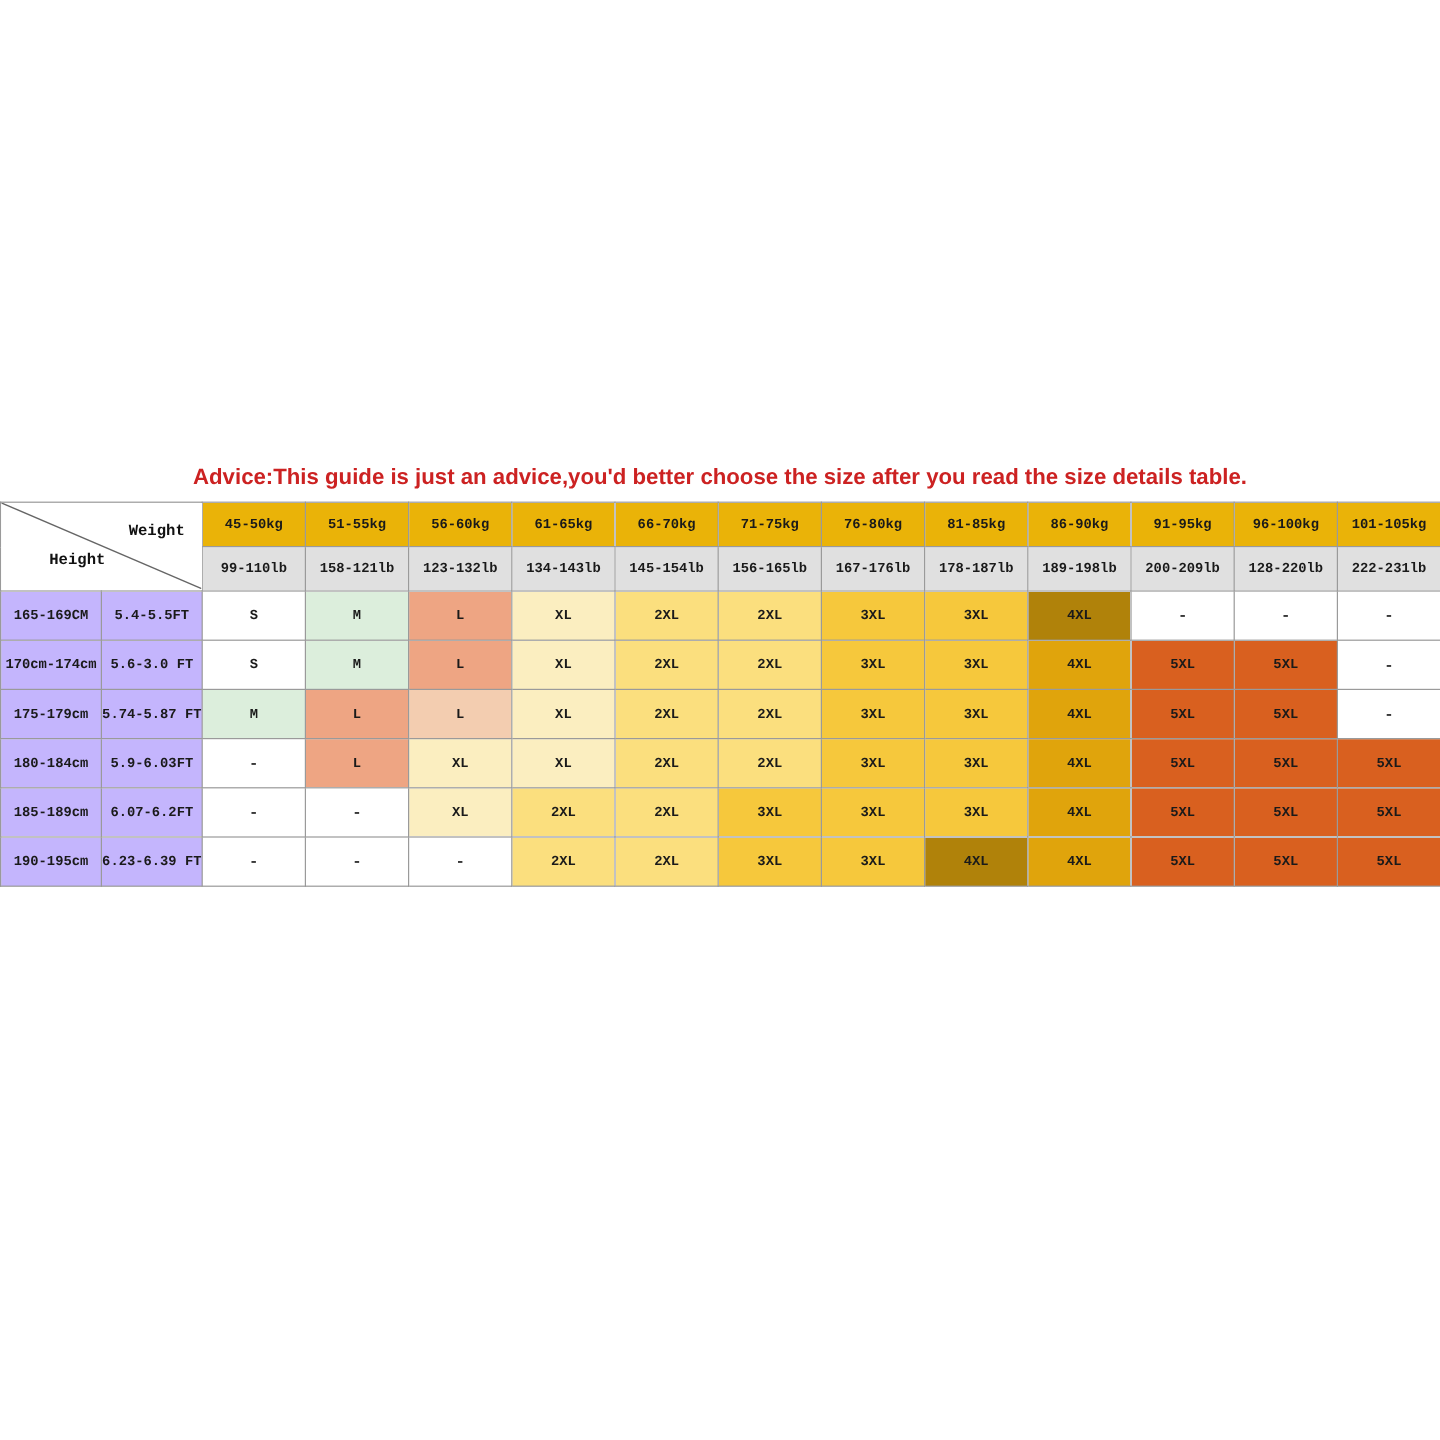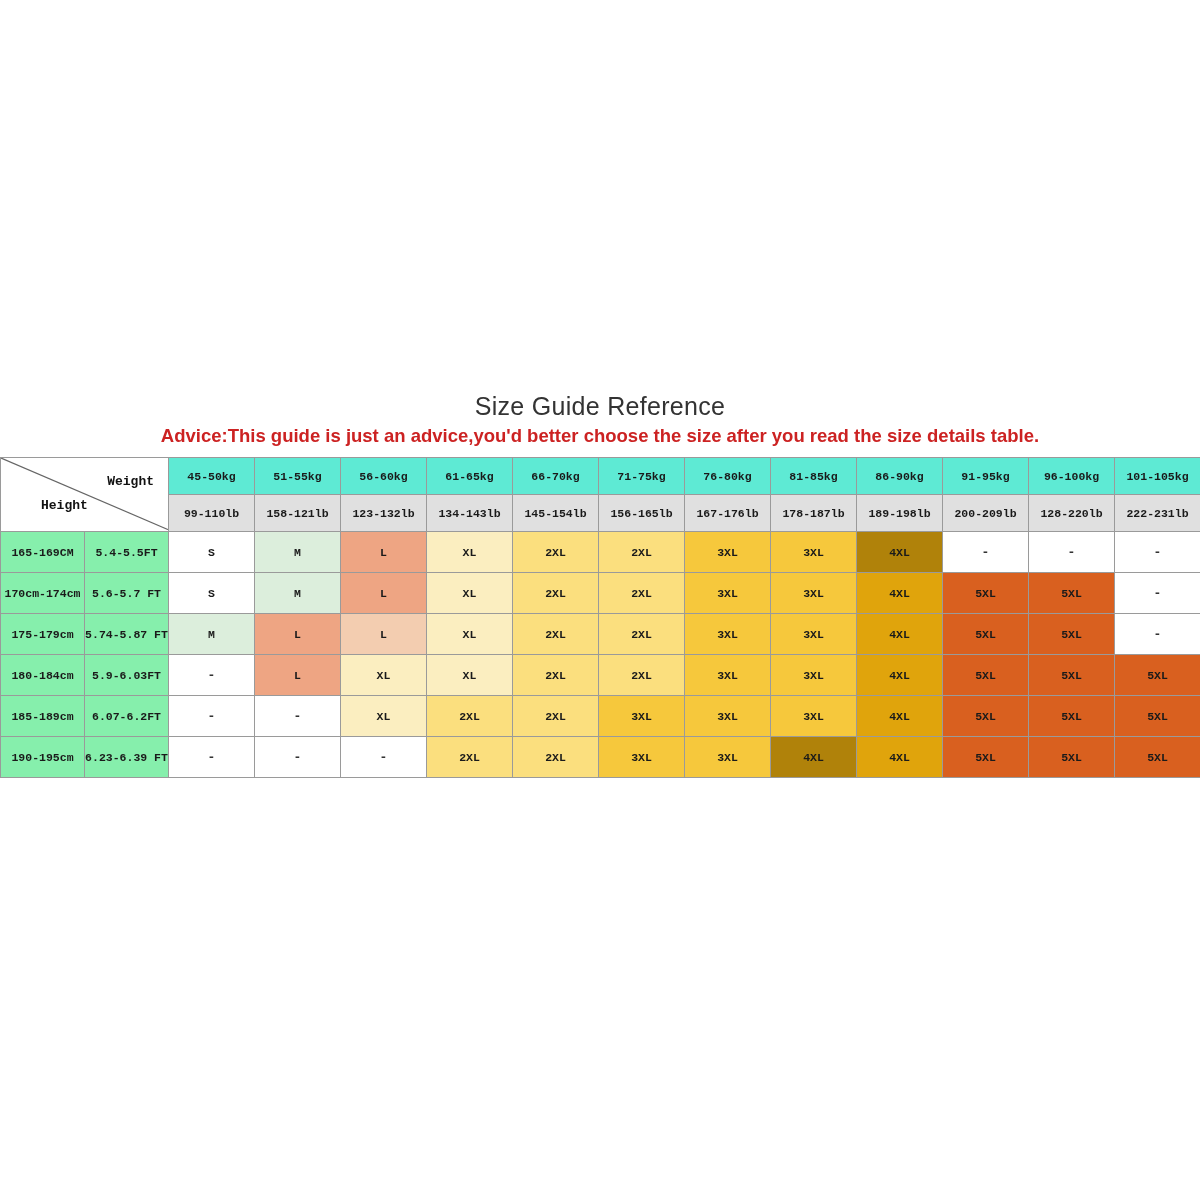--- a/index.html
+++ b/index.html
@@ -86,35 +86,35 @@
     position: absolute;
     left: 40px;
     top: 40px;
     font-size: 13px;
     font-weight: bold;
     color: #111;
   }
 
   
   td.wh {
-    background: #5eead4;
+    background: #eab308;
     font-size: 11.5px;
     text-align: left;
     padding-left: 5px;
   }
   td.wh2 {
     background: #e0e0e0;
     font-size: 11.5px;
     text-align: left;
     padding-left: 5px;
   }
 
   
   td.h-cm, td.h-ft {
-    background: #86efac;
+    background: #c4b5fd;
     text-align: left;
     padding-left: 4px;
     font-size: 11.5px;
     line-height: 13px;
     white-space: normal;
   }
 
   td.cell {
     font-size: 13px;
   }
@@ -125,21 +125,20 @@
 
   
   tr.datarow td { height: 40px; }
 </style>
 </head>
 <body>
 
 <div id="sheet">
 
   <div id="titles">
-    <div class="title">Size Guide Reference</div>
     <div class="advice">Advice:This guide is just an advice,you'd better choose the size after you read the size details table.</div>
   </div>
 
   <table class="size-table">
     <colgroup>
       <col style="width:84px">
       <col style="width:84px">
       <col style="width:86px">
       <col style="width:86px">
       <col style="width:86px">
@@ -200,21 +199,21 @@
           <td class="cell" style="background: rgb(251, 223, 126);">2XL</td>
           <td class="cell" style="background: rgb(246, 200, 60);">3XL</td>
           <td class="cell" style="background: rgb(246, 200, 60);">3XL</td>
           <td class="cell" style="background: rgb(176, 130, 10);">4XL</td>
           <td class="cell dash" style="background: rgb(255, 255, 255);">-</td>
           <td class="cell dash" style="background: rgb(255, 255, 255);">-</td>
           <td class="cell dash" style="background: rgb(255, 255, 255);">-</td>
         </tr>
         <tr class="datarow">
           <td class="h-cm">170cm-174cm</td>
-          <td class="h-ft">5.6-5.7 FT</td>
+          <td class="h-ft">5.6-3.0 FT</td>
           <td class="cell" style="background: rgb(255, 255, 255);">S</td>
           <td class="cell" style="background: rgb(220, 238, 220);">M</td>
           <td class="cell" style="background: rgb(238, 165, 131);">L</td>
           <td class="cell" style="background: rgb(251, 238, 192);">XL</td>
           <td class="cell" style="background: rgb(251, 223, 126);">2XL</td>
           <td class="cell" style="background: rgb(251, 223, 126);">2XL</td>
           <td class="cell" style="background: rgb(246, 200, 60);">3XL</td>
           <td class="cell" style="background: rgb(246, 200, 60);">3XL</td>
           <td class="cell" style="background: rgb(224, 164, 12);">4XL</td>
           <td class="cell" style="background: rgb(217, 96, 31);">5XL</td>

